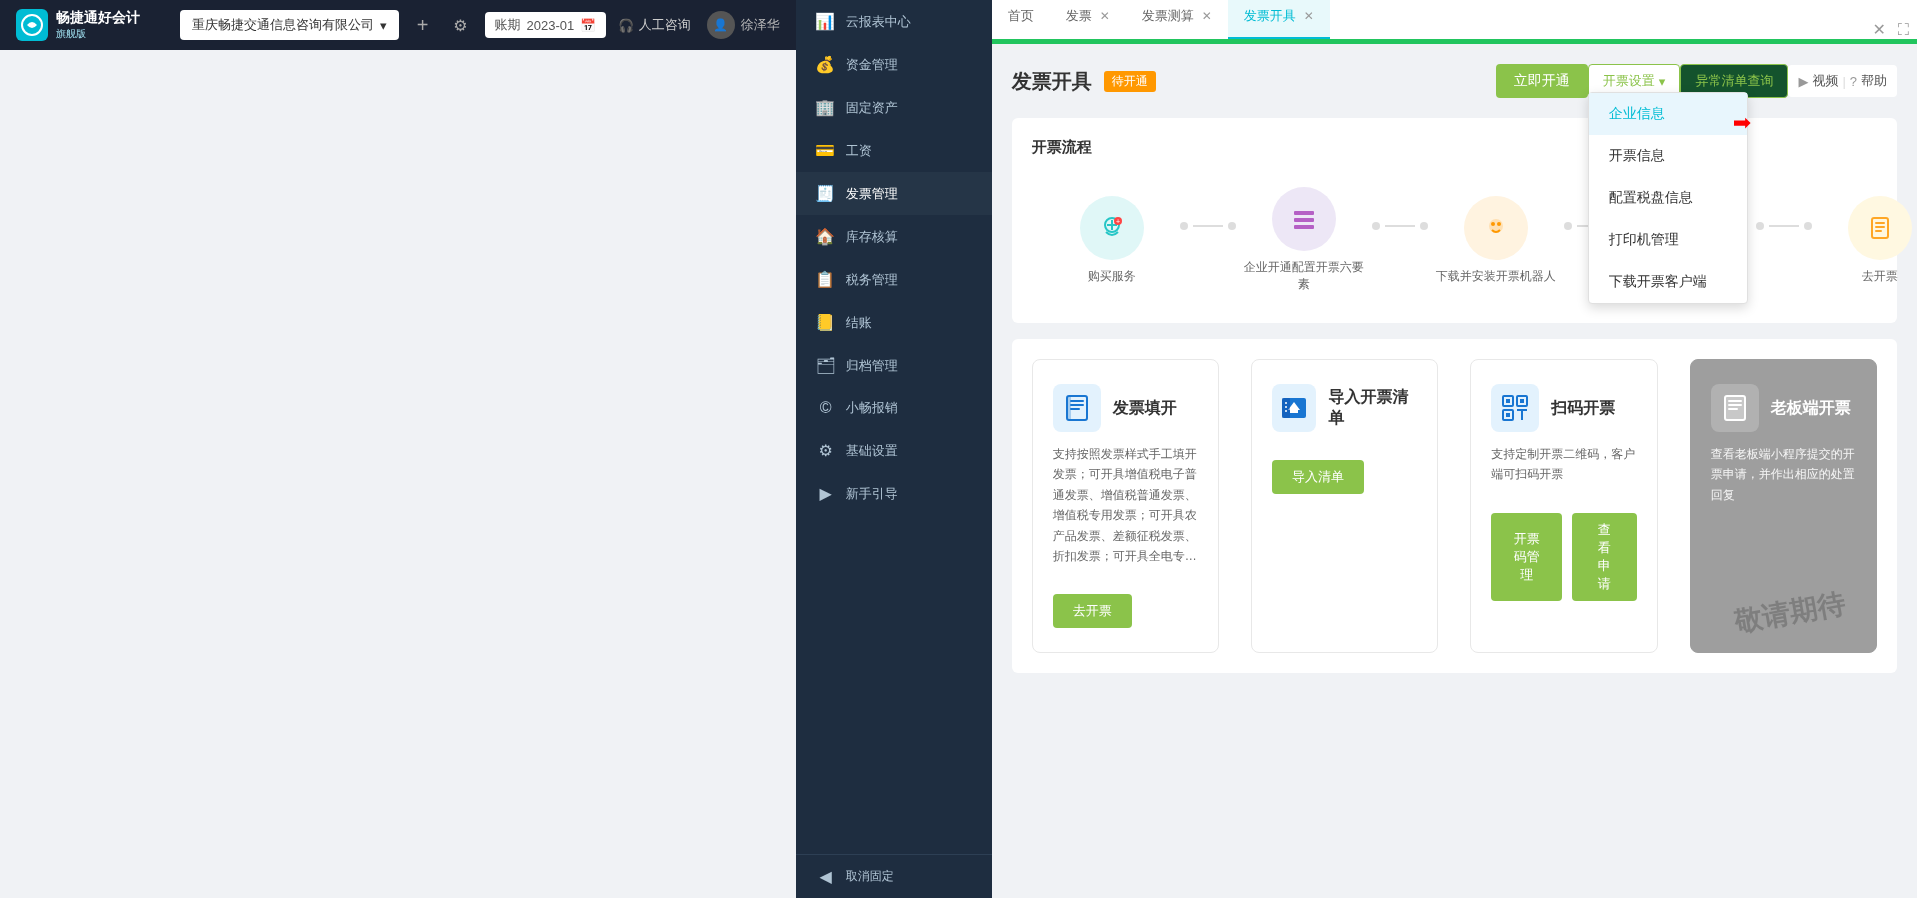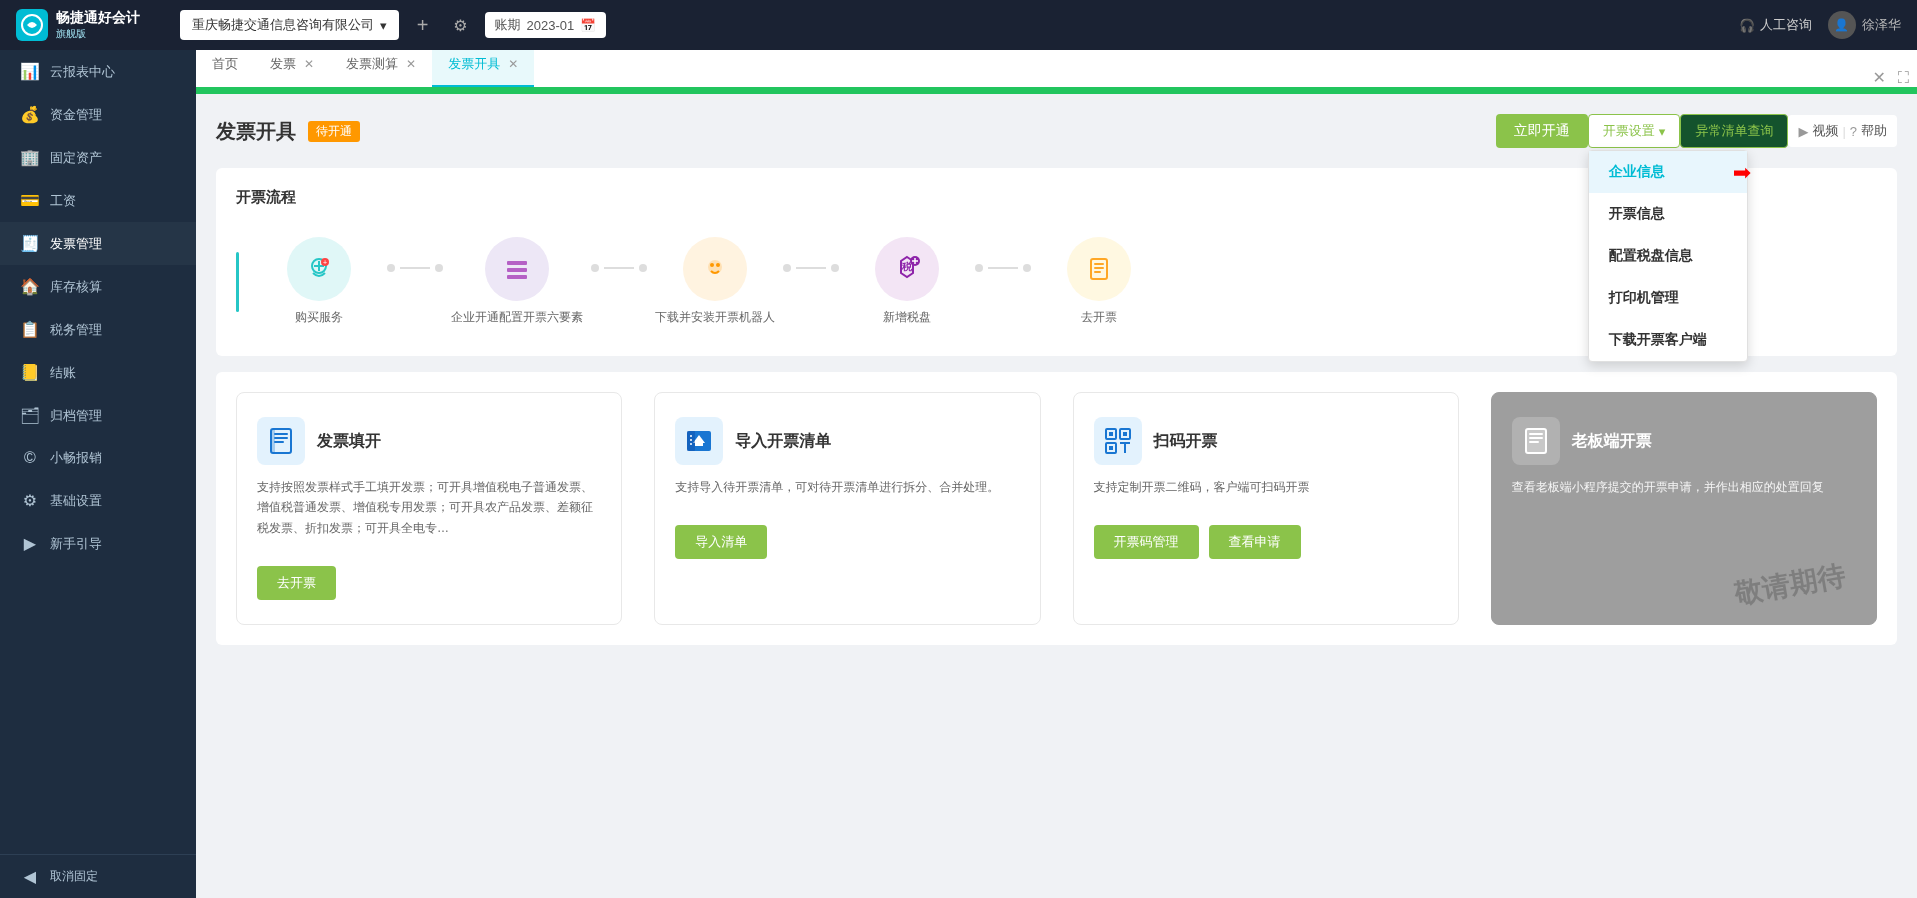--- a/index.html
+++ b/index.html
@@ -1,24 +1,24 @@
 <!DOCTYPE html>
 <html><head>
   <meta charset="utf-8">
   <style>
     * { box-sizing: border-box; margin: 0; padding: 0; }
     body { font-family: 'Microsoft YaHei', '微软雅黑', sans-serif; font-size: 14px; background: #f0f2f5; overflow: hidden; }
 
     
-    .app-container { display: flex; flex-direction: column; height: 898px; width: 1917px; }
+    .app-container { display: flex; height: 898px; width: 1917px; }
     .top-bar { height: 50px; background: #1a2233; display: flex; align-items: center; padding: 0 16px; gap: 12px; flex-shrink: 0; }
     .main-area { display: flex; flex: 1; overflow: hidden; }
     .sidebar { width: 196px; background: #1e2d40; flex-shrink: 0; display: flex; flex-direction: column; }
     .content-area { flex: 1; display: flex; flex-direction: column; overflow: hidden; background: #f0f2f5; }
-    .tab-bar { height: 44px; background: #fff; display: flex; align-items: flex-end; padding: 0 0 0 0; border-bottom: 7px solid #22c55e; flex-shrink: 0; }
+    .tab-bar { height: 44px; background: #fff; display: flex; align-items: flex-end; padding: 0 0 0 0; border-bottom: 5px solid #22c55e; flex-shrink: 0; }
     .page-content { flex: 1; overflow-y: auto; padding: 20px; position: relative; }
 
     
     .logo-area { display: flex; align-items: center; gap: 8px; }
     .logo-icon { width: 32px; height: 32px; background: #00bcd4; border-radius: 6px; display: flex; align-items: center; justify-content: center; color: white; font-size: 16px; }
 
     
     .company-selector { display: flex; align-items: center; gap: 6px; color: #333; background: white; padding: 6px 12px; border-radius: 4px; cursor: pointer; font-size: 13px; margin-left: 12px; }
     .top-bar-btn { display: flex; align-items: center; gap: 4px; color: #ccc; cursor: pointer; font-size: 13px; }
     .period-btn { display: flex; align-items: center; gap: 6px; color: #555; background: white; padding: 4px 10px; border-radius: 4px; font-size: 13px; cursor: pointer; }
@@ -235,21 +235,21 @@
 
           <div class="header-actions">
             <button class="btn-green">立即开通</button>
 
             <div style="position:relative;">
               <button class="btn-outline-green">
                 <span>开票设置</span>
                 <span style="color:#8bc34a;">▾</span>
               </button>
 
-              <div class="dropdown-menu" style="top:36px;left:0;min-width:160px;font-weight:bold;">
+              <div class="dropdown-menu" style="top:28px;left:0;min-width:160px;">
                 <div class="dropdown-item active">企业信息</div>
                 <div class="dropdown-item">开票信息</div>
                 <div class="dropdown-item">配置税盘信息</div>
                 <div class="dropdown-item">打印机管理</div>
                 <div class="dropdown-item">下载开票客户端</div>
               </div>
 
               <div style="position:absolute;top:46px;left:145px;color:red;font-size:22px;z-index:200;pointer-events:none;">➡</div>
             </div>
 
@@ -386,21 +386,20 @@
                   <svg width="32" height="32" viewBox="0 0 32 32" fill="none">
                     <rect x="4" y="6" width="24" height="20" rx="2" fill="#1976d2"></rect>
                     <polygon points="16,10 22,18 10,18" fill="white"></polygon>
                     <rect x="12" y="18" width="8" height="3" fill="white"></rect>
                     <rect x="4" y="6" width="8" height="20" rx="1" fill="#0d47a1" opacity="0.4"></rect>
                     <line x1="8" y1="10" x2="8" y2="22" stroke="white" stroke-width="1.5" stroke-dasharray="2,2"></line>
                   </svg>
                 </div>
                 <span class="method-title">导入开票清单</span>
               </div>
-              <div class="method-desc">支持导入待开票清单，可对待开票清单进行拆分、合并处理。</div>
               <div style="margin-top:16px;">
                 <button class="method-btn">导入清单</button>
               </div>
             </div>
 
             <div class="method-card">
               <div class="method-header">
                 <div style="width:48px;height:48px;background:#e3f2fd;border-radius:8px;display:flex;align-items:center;justify-content:center;">
                   <svg width="32" height="32" viewBox="0 0 32 32" fill="none">
                     <rect x="4" y="4" width="10" height="10" rx="1" stroke="#1976d2" stroke-width="2" fill="none"></rect>

